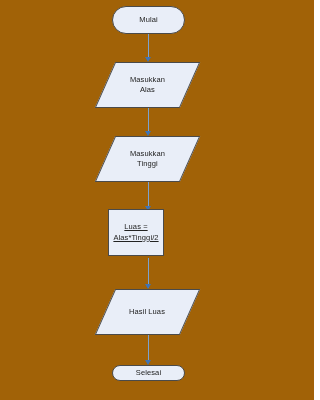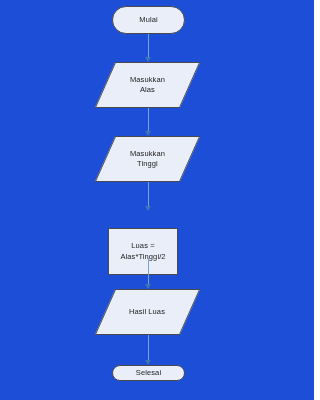--- a/index.html
+++ b/index.html
@@ -10,21 +10,21 @@
   body {
     width: 314px;
     height: 400px;
     font-family: "Liberation Sans", sans-serif;
     overflow: hidden;
   }
   #flowchart-canvas {
     position: relative;
     width: 314px;
     height: 400px;
-    background: #1d4ed8;
+    background: #a16207;
   }
   .node {
     position: absolute;
     box-sizing: border-box;
     display: flex;
     align-items: center;
     justify-content: center;
     text-align: center;
     color: #222222;
     font-size: 7.5px;
@@ -92,21 +92,21 @@
   <div class="arrowhead" style="left:144.7px; top:131px;"></div>
 
   <div class="node io" style="left:105px; top:136px; width:85px; height:46px;">
     <span class="node-label">Masukkan
 Tinggi</span>
   </div>
 
   <div class="connector" style="left:147.5px; top:182px; height:28px;"></div>
   <div class="arrowhead" style="left:144.7px; top:206px;"></div>
 
-  <div class="node process" style="left:108px; top:228px; width:70px; height:47px;">
+  <div class="node process" style="left:108px; top:209px; width:56px; height:47px;text-decoration:underline;">
     <span class="node-label">Luas =
 Alas*Tinggi/2</span>
   </div>
 
   <div class="connector" style="left:147.5px; top:258px; height:30px;"></div>
   <div class="arrowhead" style="left:144.7px; top:284px;"></div>
 
   <div class="node io" style="left:105px; top:289px; width:85px; height:46px;">
     <span class="node-label">Hasil Luas</span>
   </div>

